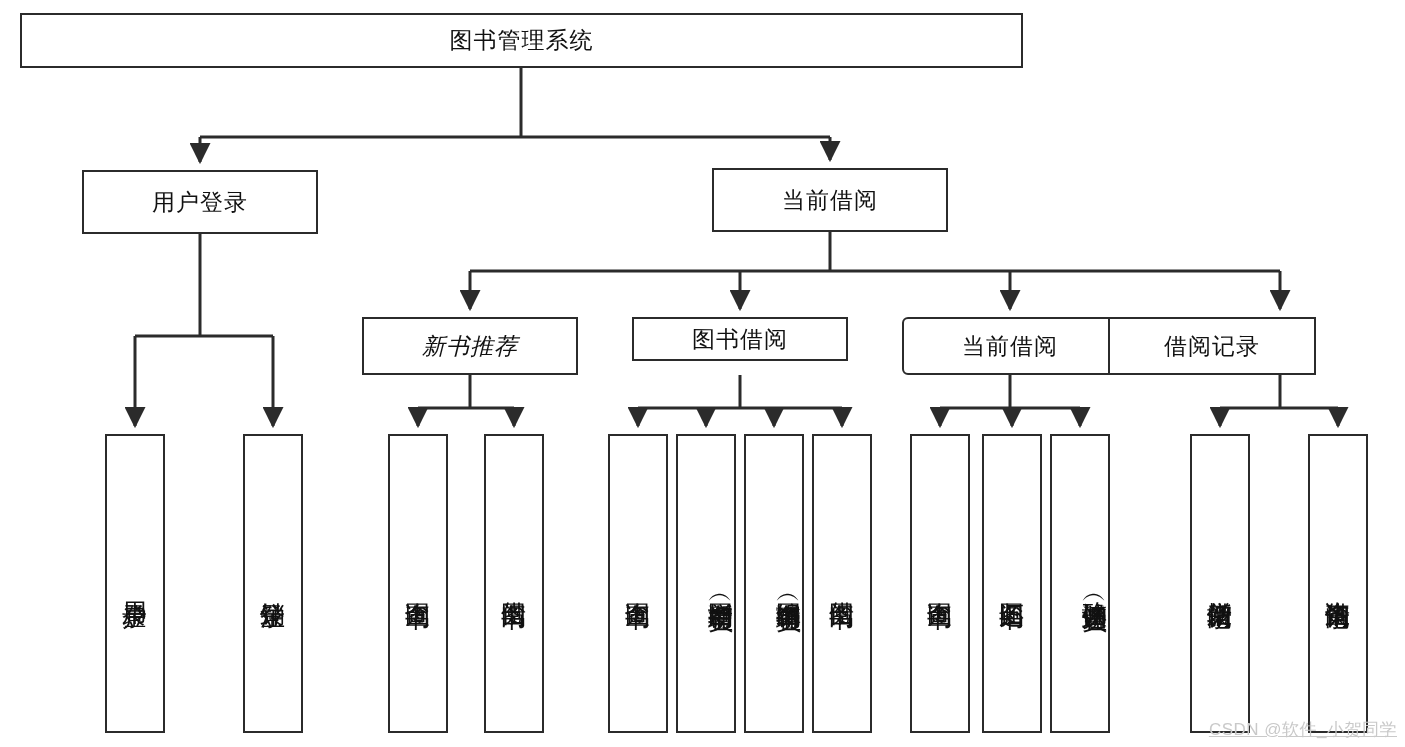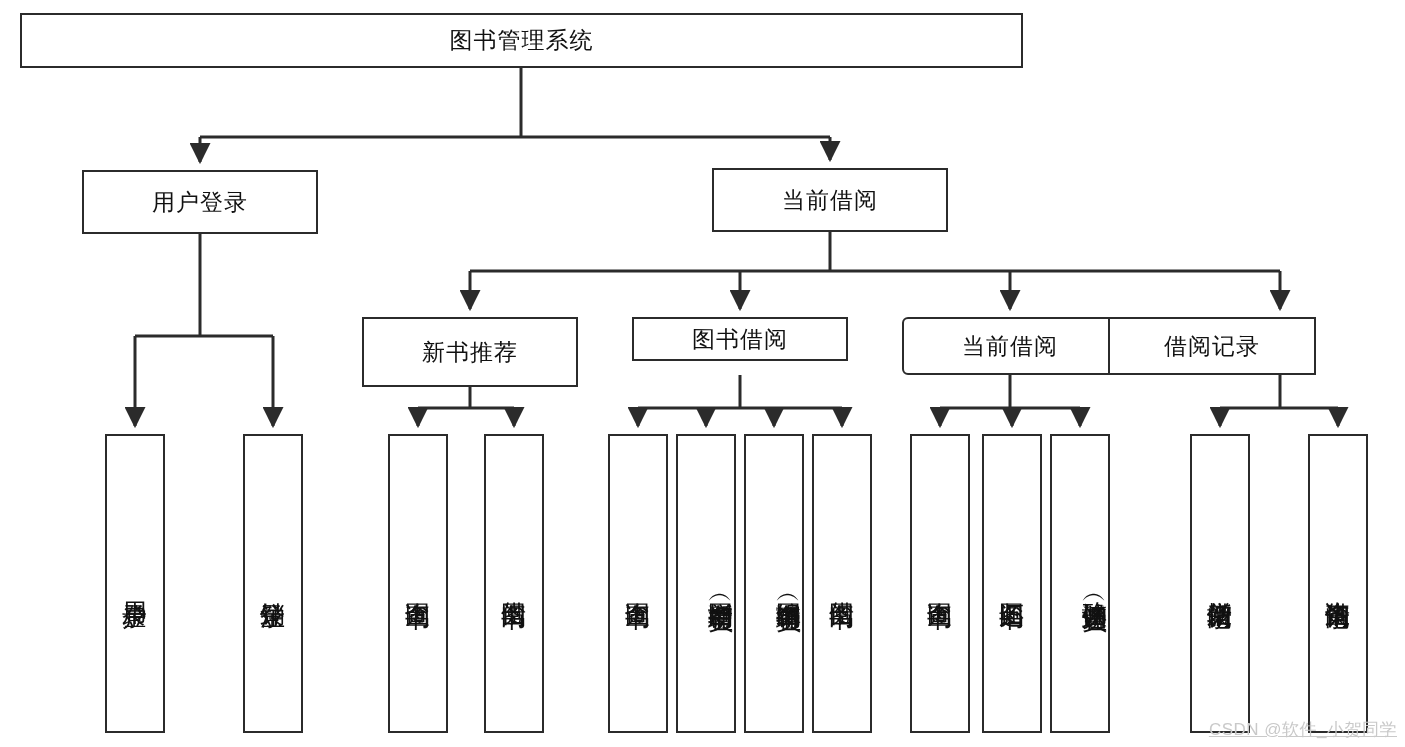--- a/index.html
+++ b/index.html
@@ -127,21 +127,21 @@
     <span class="node-label">图书管理系统</span>
   </div>
 
   <div class="node horizontal" style="left:82px; top:170px; width:236px; height:64px;">
     <span class="node-label">用户登录</span>
   </div>
   <div class="node horizontal" style="left:712px; top:168px; width:236px; height:64px;">
     <span class="node-label">当前借阅</span>
   </div>
 
-  <div class="node horizontal" style="left:362px; top:317px; width:216px; height:70px;">
+  <div class="node horizontal" style="left:362px; top:317px; width:216px; height:58px;font-style:italic;">
     <span class="node-label">新书推荐</span>
   </div>
   <div class="node horizontal" style="left:632px; top:317px; width:216px; height:44px;">
     <span class="node-label">图书借阅</span>
   </div>
   <div class="node horizontal" style="left:902px; top:317px; width:216px; height:58px;border-radius:6px;">
     <span class="node-label">当前借阅</span>
   </div>
   <div class="node horizontal" style="left:1108px; top:317px; width:208px; height:58px;">
     <span class="node-label">借阅记录</span>

